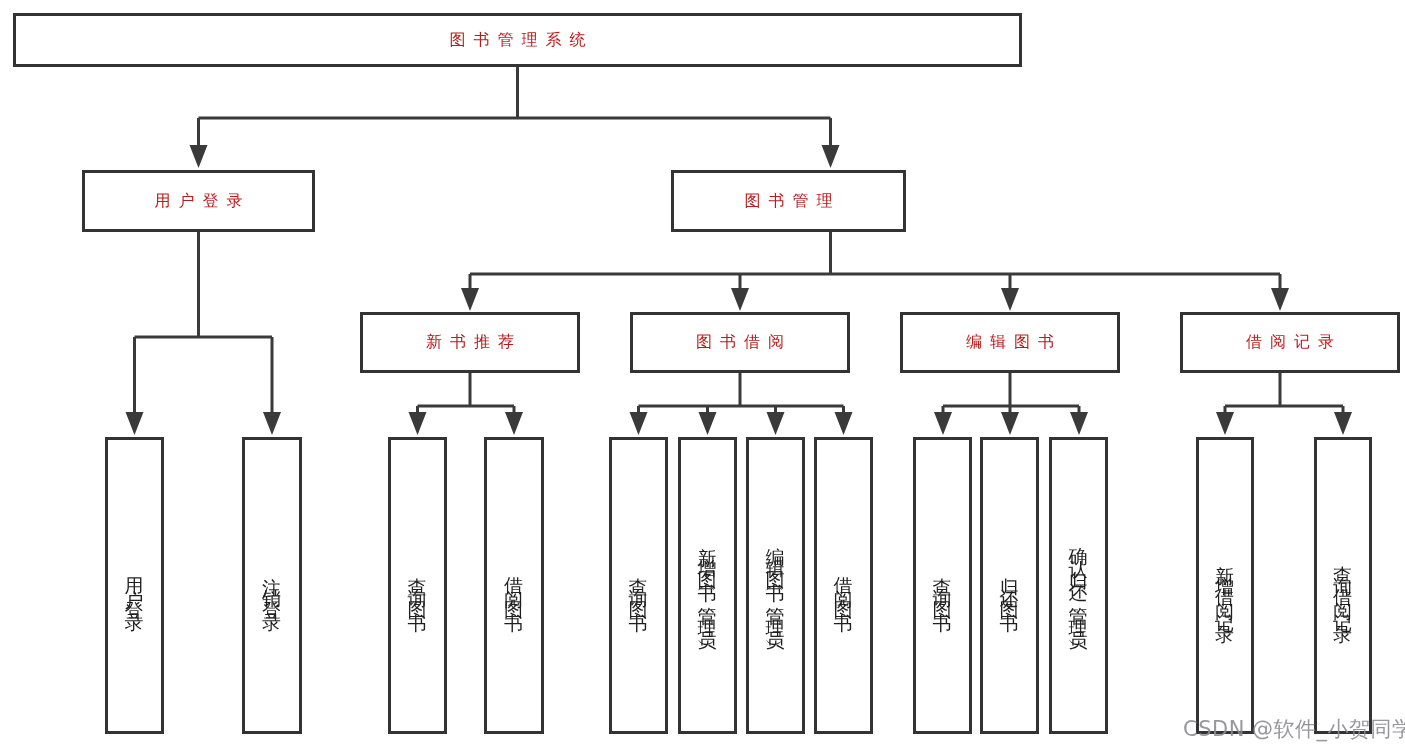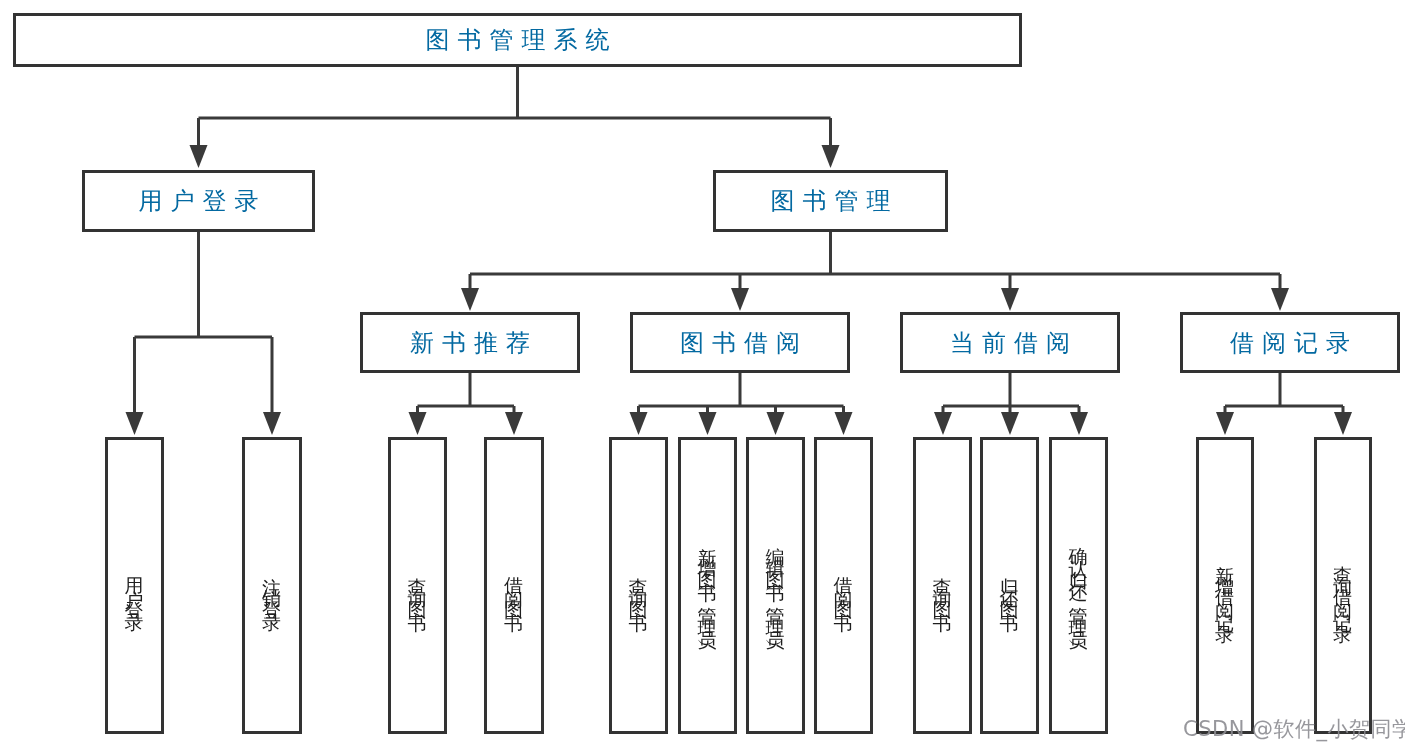--- a/index.html
+++ b/index.html
@@ -10,21 +10,21 @@
   }
   .connectors { position:absolute; left:0; top:0; width:1405px; height:747px; }
   .connectors path { stroke:#3a3a3a; stroke-width:3; fill:none; }
   .connectors polygon { fill:#3a3a3a; stroke:none; }
   .node {
     position:absolute; box-sizing:border-box; background:#ffffff;
     border:3px solid #333333; display:flex; align-items:center; justify-content:center;
     color:#1f1f1f;
   }
   .node.h span {
-    font-size:24px; letter-spacing:8px; text-indent:8px; white-space:nowrap; color:#0369a1;
+    font-size:16px; letter-spacing:8px; text-indent:8px; white-space:nowrap; color:#b91c1c;
   }
   .node.v { top:437px; height:297px; }
   .node.v span {
     writing-mode:vertical-rl; text-orientation:mixed;
     font-size:19px; letter-spacing:12px; line-height:1; color:#1f1f1f;
   }
   .watermark {
     position:absolute; left:1183px; top:715px; font-size:21px;
     color:rgba(140,140,145,0.9); white-space:nowrap; letter-spacing:0.5px;
   }
@@ -70,32 +70,32 @@
     <polygon points="1334,412 1352,412 1343,435"></polygon>
   </svg>
 
   <div class="node h" style="left:13px;top:13px;width:1009px;height:54px">
     <span>图书管理系统</span>
   </div>
 
   <div class="node h" style="left:82px;top:170px;width:233px;height:62px">
     <span>用户登录</span>
   </div>
-  <div class="node h" style="left:713px;top:170px;width:235px;height:62px">
+  <div class="node h" style="left:671px;top:170px;width:235px;height:62px">
     <span>图书管理</span>
   </div>
 
   <div class="node h" style="left:360px;top:312px;width:220px;height:61px">
     <span>新书推荐</span>
   </div>
   <div class="node h" style="left:630px;top:312px;width:220px;height:61px">
     <span>图书借阅</span>
   </div>
   <div class="node h" style="left:900px;top:312px;width:220px;height:61px">
-    <span>当前借阅</span>
+    <span>编辑图书</span>
   </div>
   <div class="node h" style="left:1180px;top:312px;width:220px;height:61px">
     <span>借阅记录</span>
   </div>
 
   <div class="node v" style="left:105px;width:59px">
     <span>用户登录</span>
   </div>
   <div class="node v" style="left:242px;width:60px">
     <span>注销登录</span>

